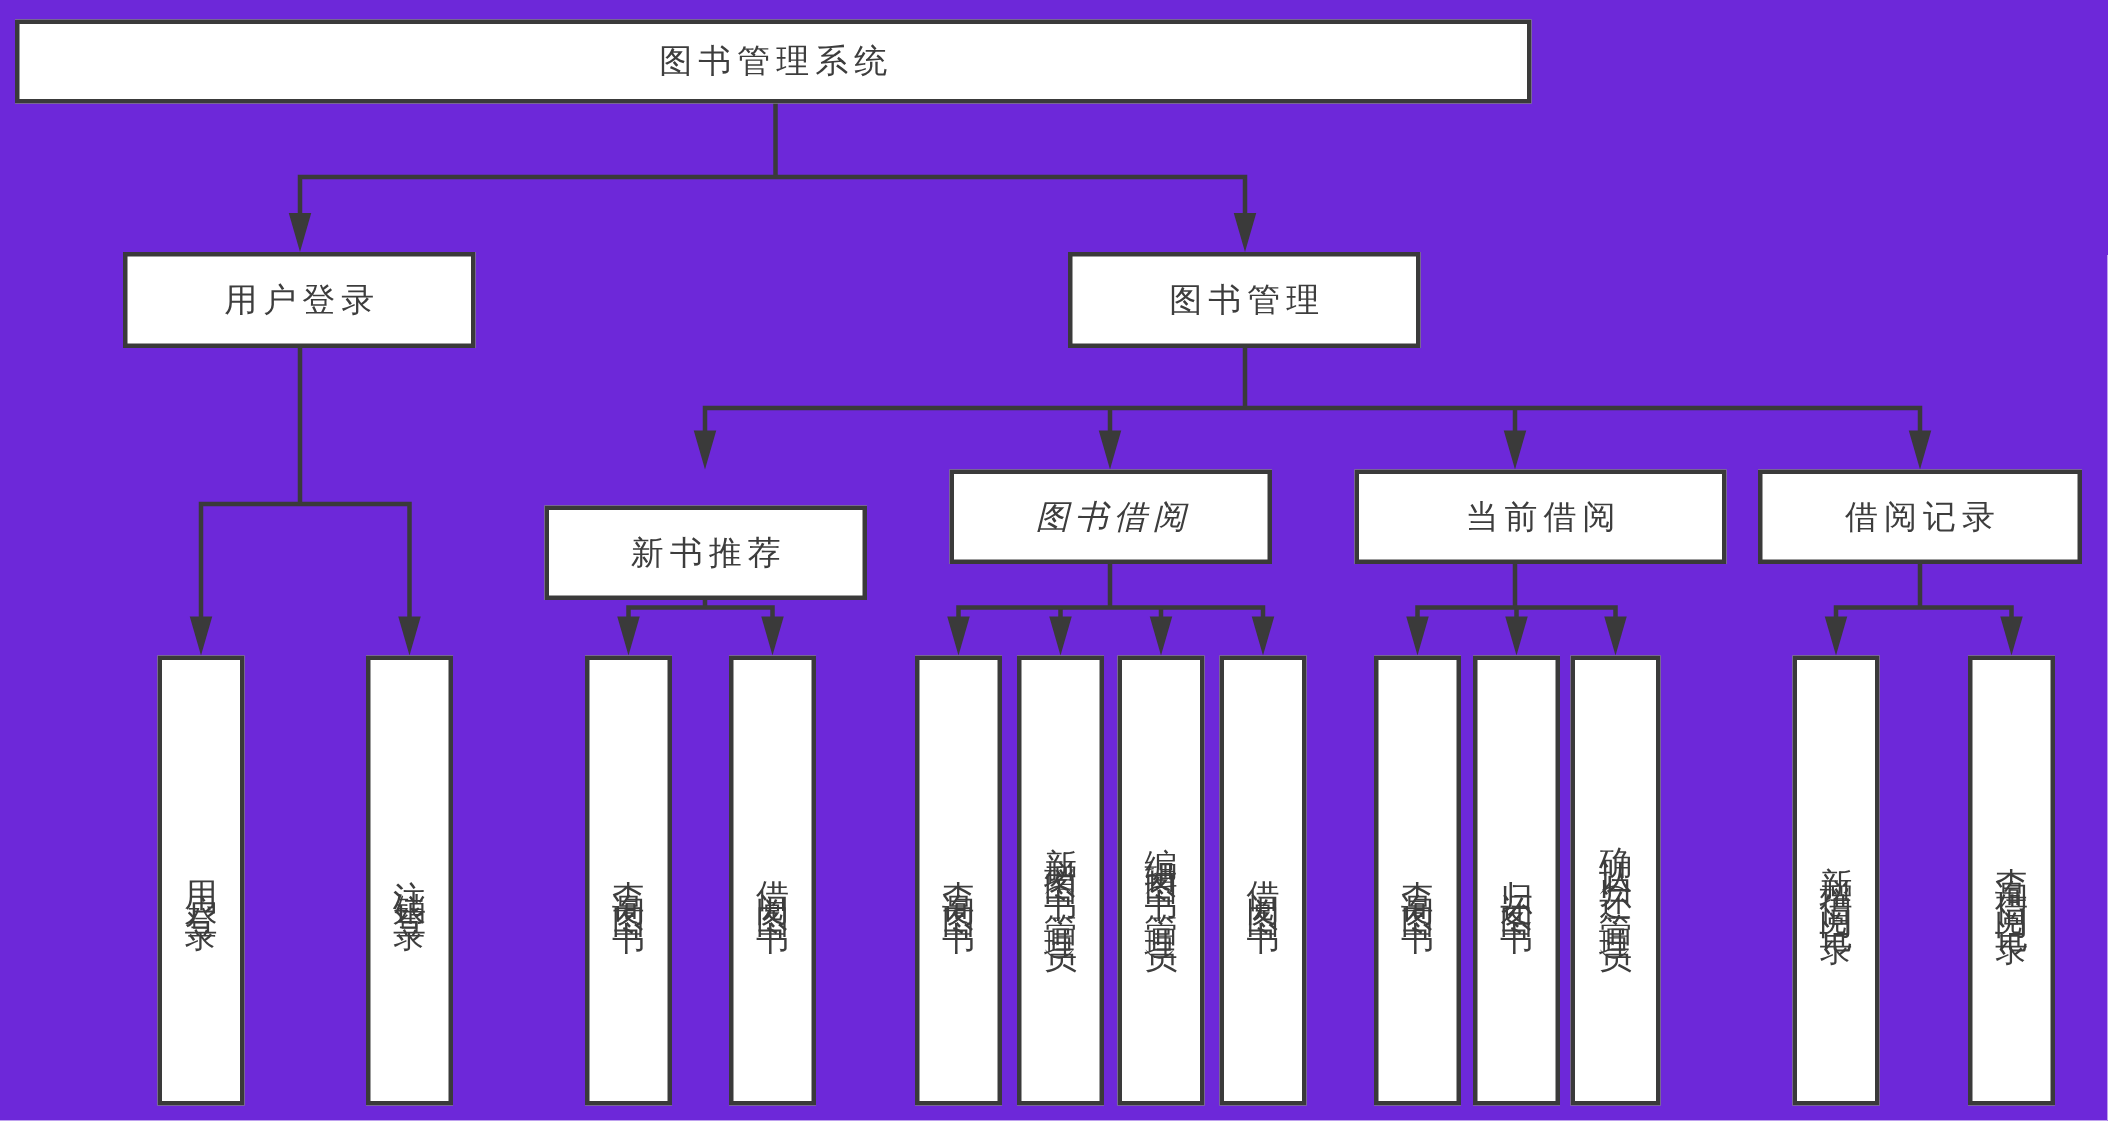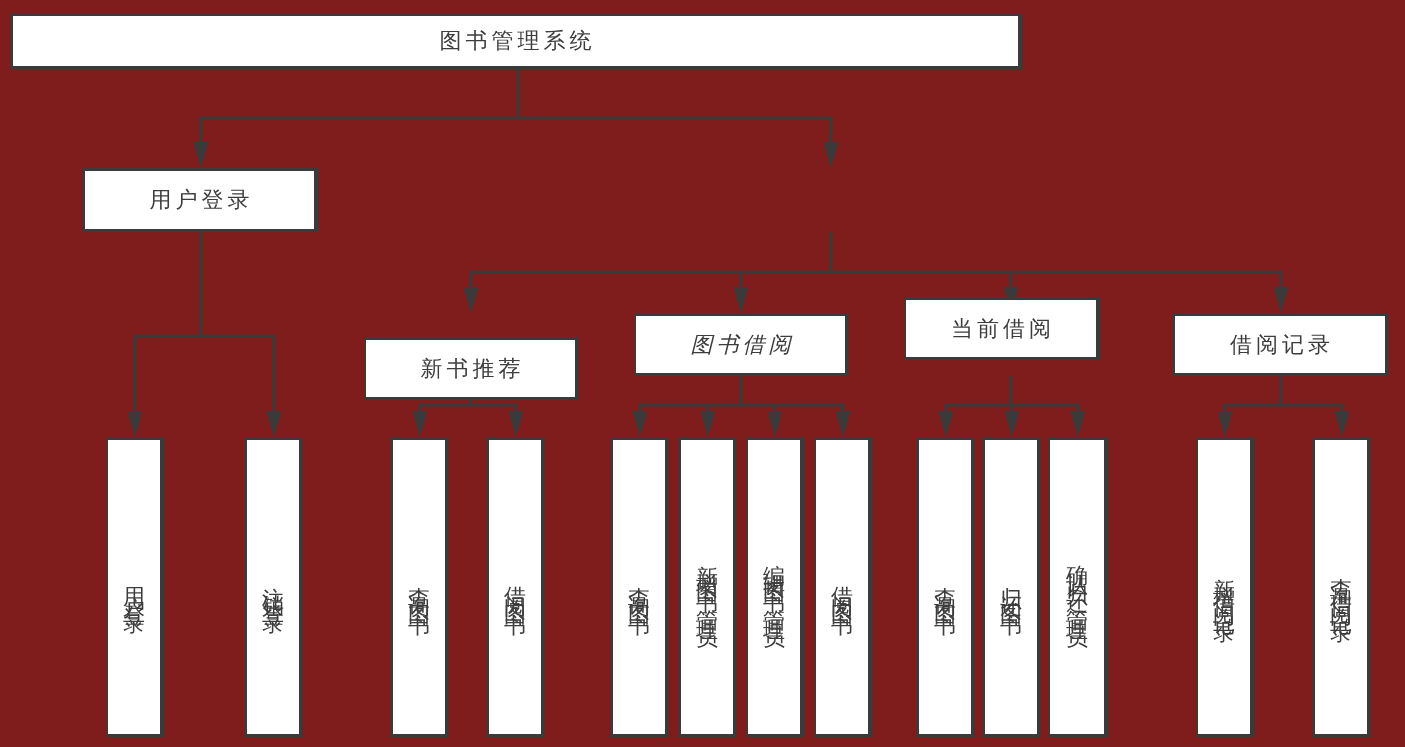--- a/index.html
+++ b/index.html
@@ -5,21 +5,21 @@
   html, body {
     margin: 0;
     padding: 0;
     background: #ffffff;
     font-family: "Liberation Sans", "DejaVu Sans", sans-serif;
   }
   .canvas {
     position: relative;
     width: 1405px;
     height: 747px;
-    background: #7f1d1d;
+    background: #6d28d9;
     overflow: hidden;
   }
   .connectors {
     position: absolute;
     left: 0;
     top: 0;
     width: 1405px;
     height: 747px;
   }
   .box {
@@ -120,24 +120,25 @@
     </g>
     <g fill="#3a3a3a">
       <polygon points="1216.5,411 1231.5,411 1224,437"></polygon>
       <polygon points="1333.5,411 1348.5,411 1341,437"></polygon>
     </g>
   </svg>
 
   <div class="box hbox" style="left:10px; top:13px; width:1011px; height:56px;">图书管理系统</div>
 
   <div class="box hbox" style="left:82px; top:168px; width:235px; height:64px;">用户登录</div>
+  <div class="box hbox" style="left:712px; top:168px; width:235px; height:64px;">图书管理</div>
 
   <div class="box hbox" style="left:363px; top:313px; width:215px; height:63px;margin-top:24px;">新书推荐</div>
   <div class="box hbox" style="left:633px; top:313px; width:215px; height:63px;font-style:italic;">图书借阅</div>
-  <div class="box hbox" style="left:903px; top:297px; width:196px; height:63px;">当前借阅</div>
+  <div class="box hbox" style="left:903px; top:313px; width:248px; height:63px;">当前借阅</div>
   <div class="box hbox" style="left:1172px; top:313px; width:216px; height:63px;">借阅记录</div>
 
   <div class="box vbox" style="left:105px; top:437px; width:58px; height:300px;">用户登录</div>
   <div class="box vbox" style="left:244px; top:437px; width:58px; height:300px;">注销登录</div>
 
   <div class="box vbox" style="left:390px; top:437px; width:58px; height:300px;">查询图书</div>
   <div class="box vbox" style="left:486px; top:437px; width:58px; height:300px;">借阅图书</div>
 
   <div class="box vbox" style="left:610px; top:437px; width:58px; height:300px;">查询图书</div>
   <div class="box vbox" style="left:678px; top:437px; width:58px; height:300px;">新增图书（管理员）</div>

